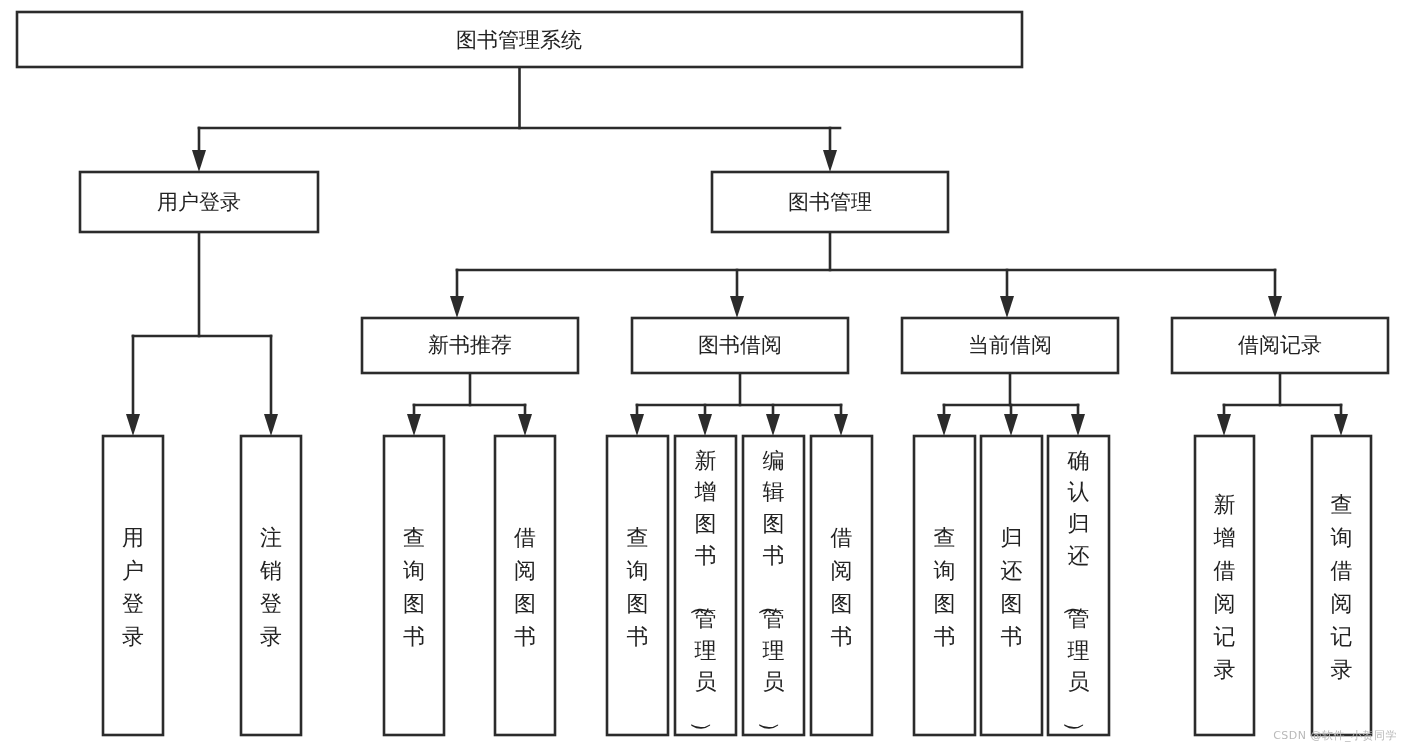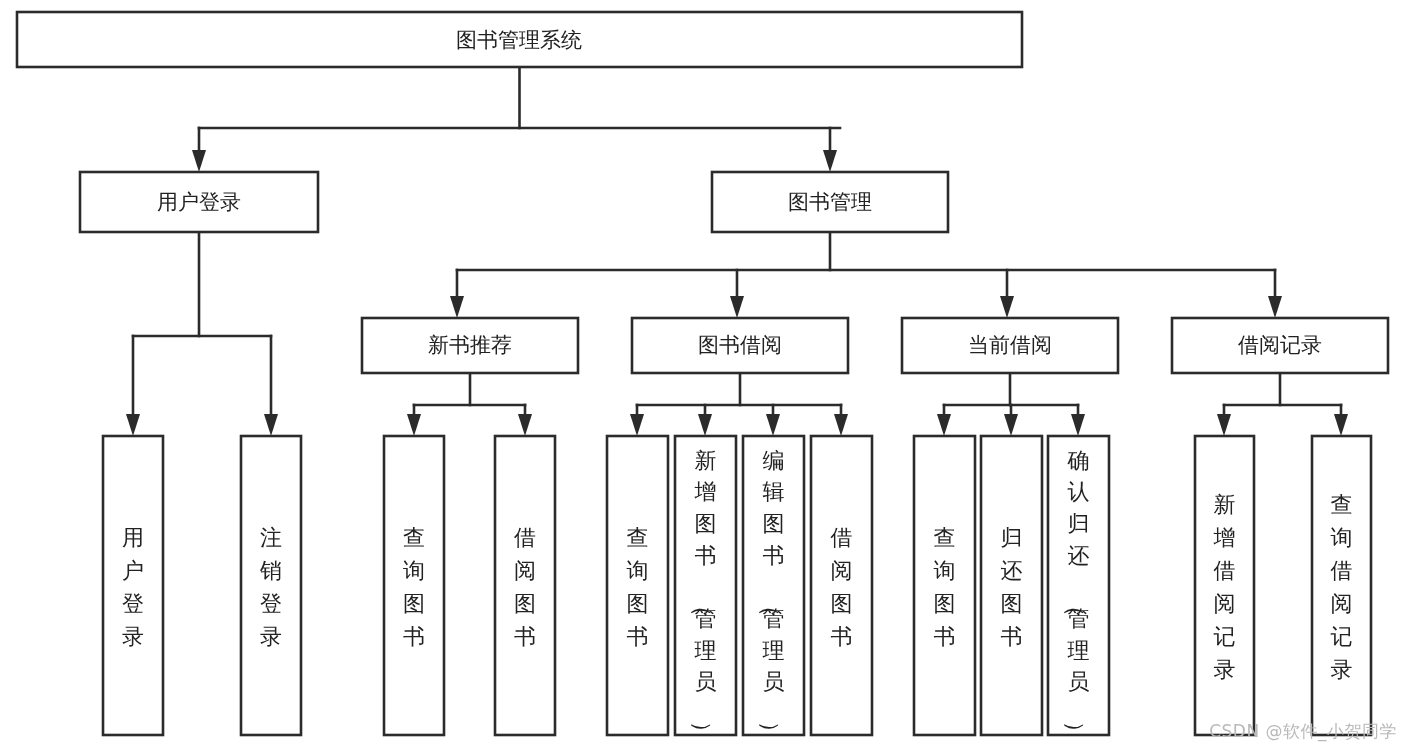--- a/index.html
+++ b/index.html
@@ -24,21 +24,21 @@
   .leaf-label{
     font-family:"DejaVu Sans","Liberation Sans",sans-serif;
     fill:#222222;
     font-size:22px;
     text-anchor:middle;
   }
   .watermark{
     position:absolute;
     right:8px;bottom:4px;
     font-family:"DejaVu Sans","Liberation Sans",sans-serif;
-    font-size:17px;
+    font-size:11px;
     color:#b9b9b9;
     letter-spacing:.5px;
     white-space:nowrap;
     user-select:none;
   }
 </style>
 </head>
 <body>
 
 <svg id="diagram" viewBox="0 0 1405 747" xmlns="http://www.w3.org/2000/svg">

